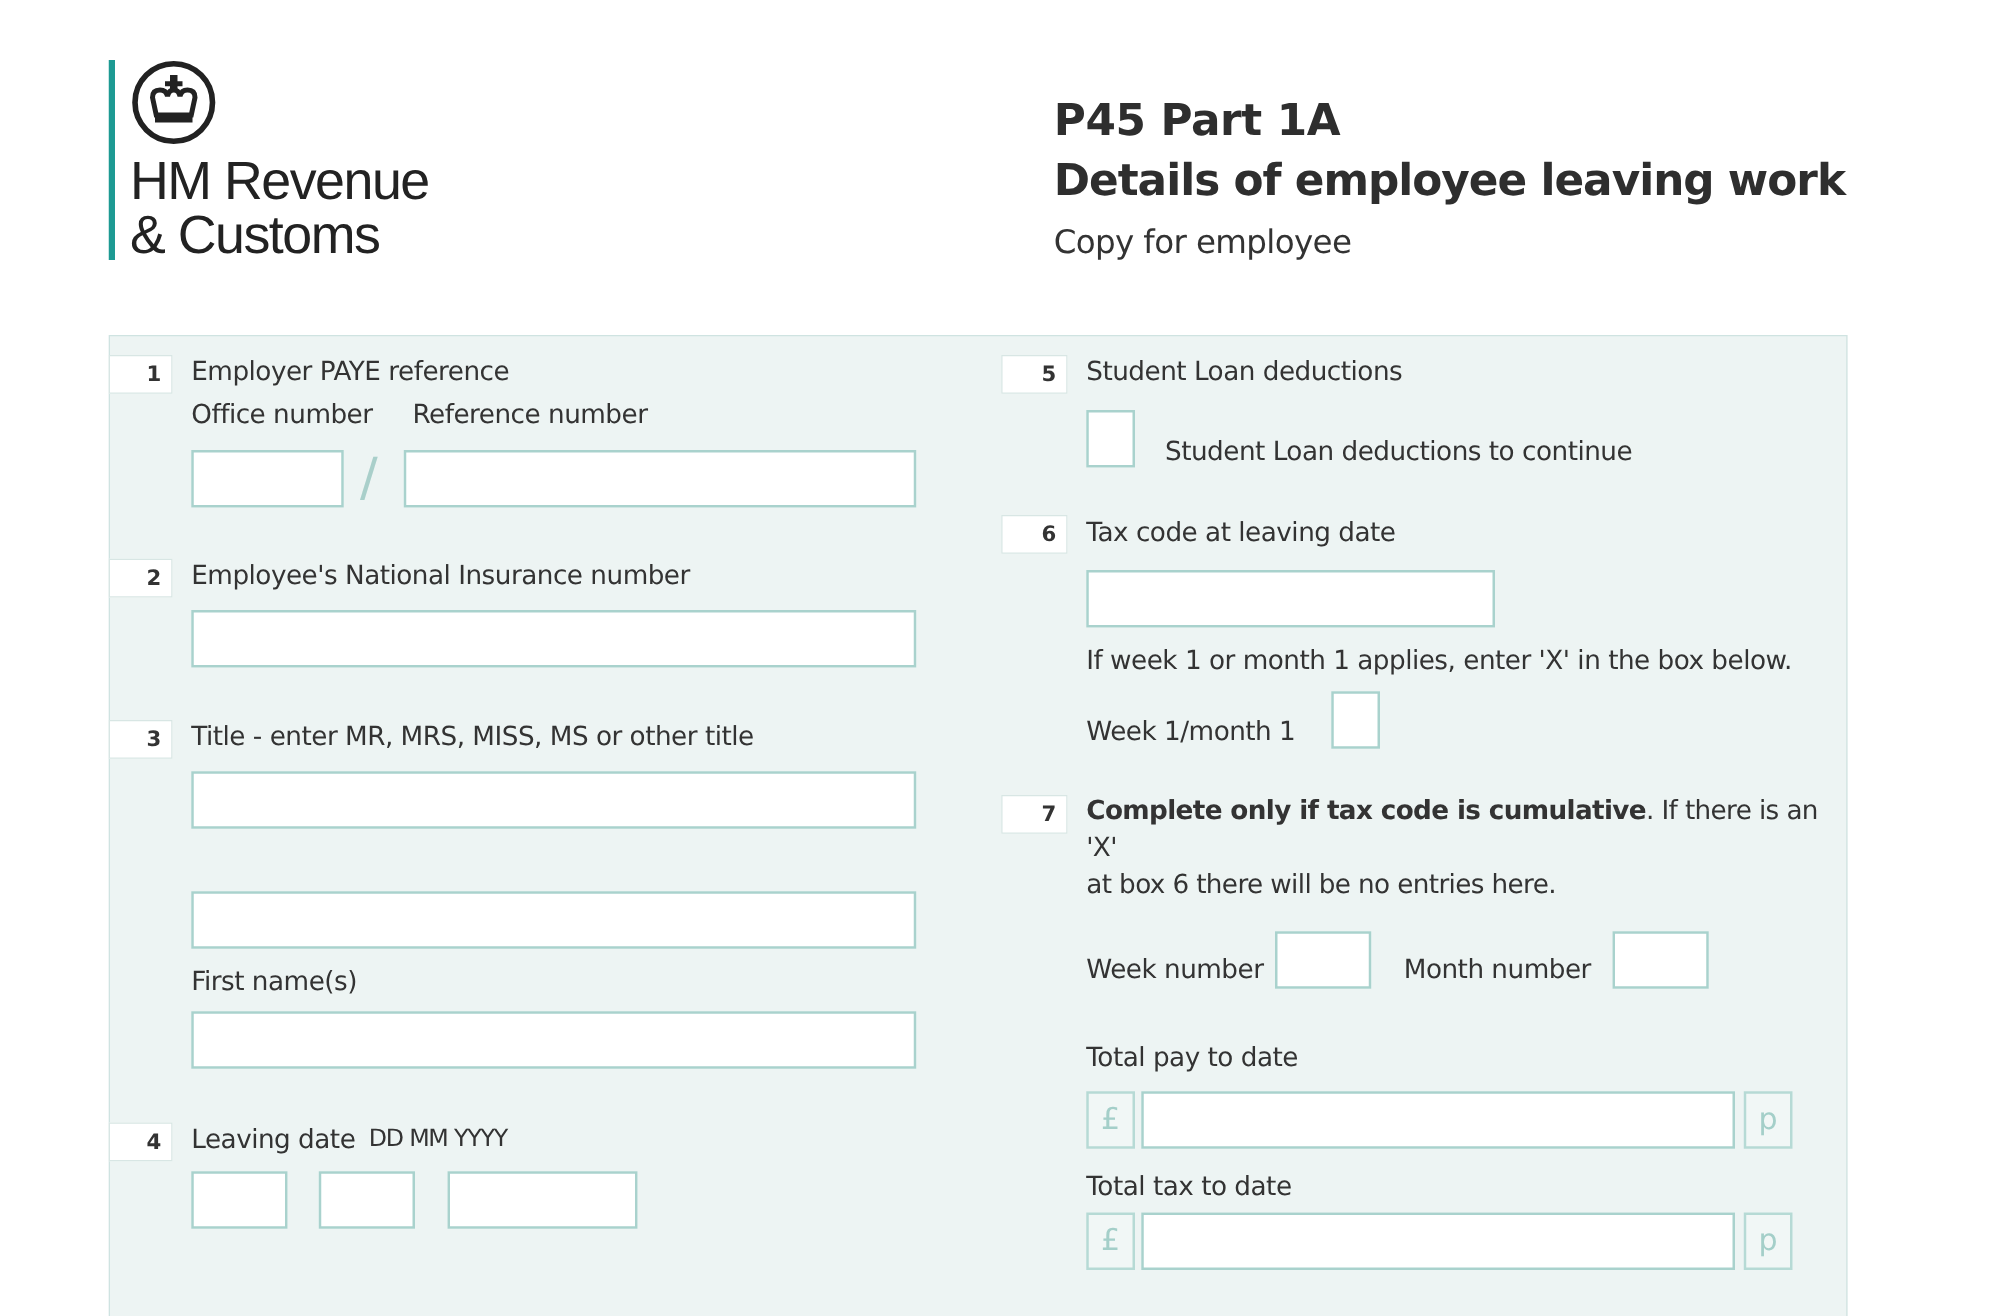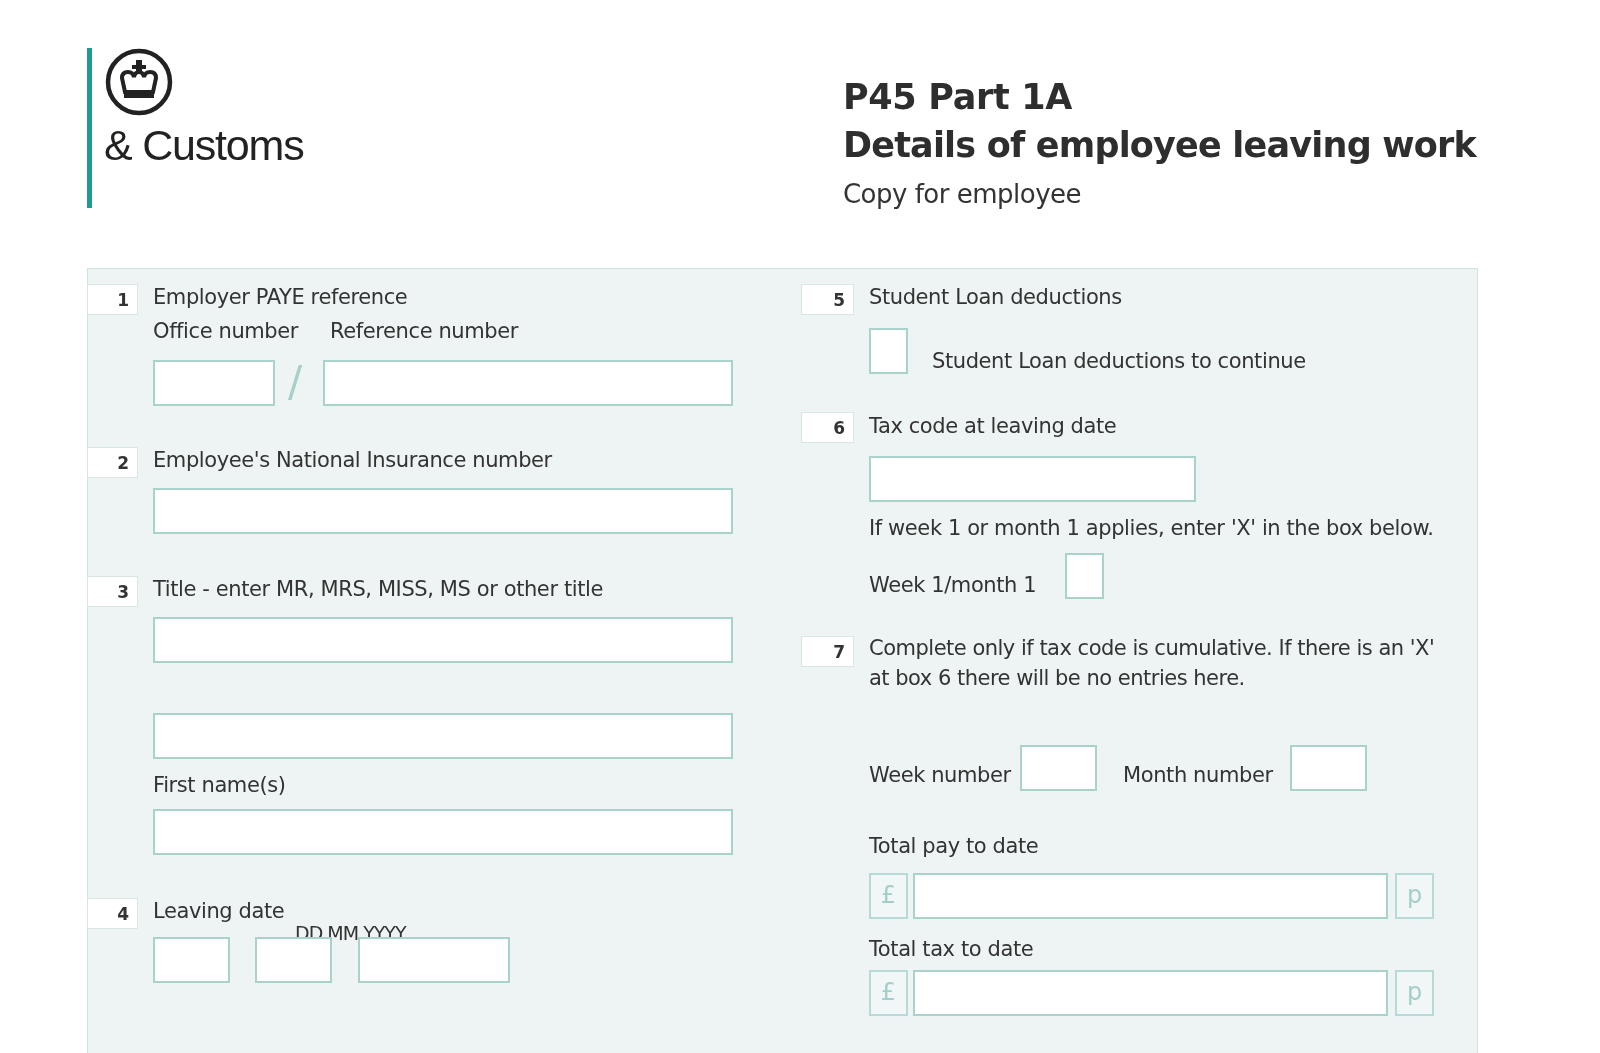--- a/index.html
+++ b/index.html
@@ -46,34 +46,35 @@
   .fld {
     position: absolute; background: #fff;
     border: 2px solid #a9d2cd; box-sizing: border-box;
   }
   .unit {
     position: absolute; border: 2px solid #b6dad5; box-sizing: border-box;
     color: #a4cfc9; font-size: 24px; text-align: center; line-height: 40px;
     background: #f1f7f6;
   }
   .slash { position: absolute; color: #a9cfca; font-size: 42px; line-height: 42px; }
-  b.bold { font-weight: normal; }
+  b.bold { font-weight: bold; }
   .para { position: absolute; font-size: 21px; color: #333; line-height: 29.5px; letter-spacing: -0.5px; width: 600px; }
 </style>
 </head>
 <body>
 
 <div class="abs logo-bar"></div>
 <svg class="abs crest" viewBox="0 0 68 68">
   <circle cx="34" cy="34" r="31" fill="none" stroke="#222" stroke-width="4.5"></circle>
   <path d="M31 12 h6 v5 h4 v4 h-4 v4 h-6 v-4 h-4 v-4 h4 z" fill="#222"></path>
   <path d="M17 30 q0 -6 6 -6 q5 0 6 5 q1 -5 5 -5 q4 0 5 5 q1 -5 6 -5 q6 0 6 6 l-3 14 h-28 z" fill="none" stroke="#222" stroke-width="4"></path>
   <rect x="19" y="44" width="30" height="6" fill="#222"></rect>
 </svg>
 <div class="abs logo-text">
+  <div>HM Revenue</div>
   <div>&amp; Customs</div>
 </div>
 
 <div class="abs title-block">
   <div class="title-1">P45 Part 1A</div>
   <div class="title-2">Details of employee leaving work</div>
   <div class="title-3">Copy for employee</div>
 </div>
 
 <div class="abs panel"></div>
@@ -93,21 +94,21 @@
 <div class="numbox" style="left:87px; top:576px; width:51px;">3</div>
 <div class="lbl" style="left:153px; top:576px;">Title - enter MR, MRS, MISS, MS or other title</div>
 <div class="fld" style="left:153px; top:617px; width:580px; height:46px;"></div>
 <div class="lbl" style="left:153px; top:713px;">Surname or family name</div>
 <div class="fld" style="left:153px; top:713px; width:580px; height:46px;"></div>
 <div class="lbl" style="left:153px; top:772px;">First name(s)</div>
 <div class="fld" style="left:153px; top:809px; width:580px; height:46px;"></div>
 
 <div class="numbox" style="left:87px; top:898px; width:51px;">4</div>
 <div class="lbl" style="left:153px; top:898px;">Leaving date</div>
-<div class="lbl" style="left:295px; top:898px; font-size:19px; letter-spacing:-1px;margin-top:22px;">DD MM YYYY</div>
+<div class="lbl" style="left:295px; top:898px; font-size:19px; letter-spacing:-1px;">DD MM YYYY</div>
 <div class="fld" style="left:153px; top:937px; width:77px; height:46px;"></div>
 <div class="fld" style="left:255px; top:937px; width:77px; height:46px;"></div>
 <div class="fld" style="left:358px; top:937px; width:152px; height:46px;"></div>
 
 <div class="numbox" style="left:801px; top:284px; width:53px;">5</div>
 <div class="lbl" style="left:869px; top:284px;">Student Loan deductions</div>
 <div class="fld" style="left:869px; top:328px; width:39px; height:46px;"></div>
 <div class="lbl" style="left:932px; top:348px;">Student Loan deductions to continue</div>
 
 <div class="numbox" style="left:801px; top:412px; width:53px;">6</div>

